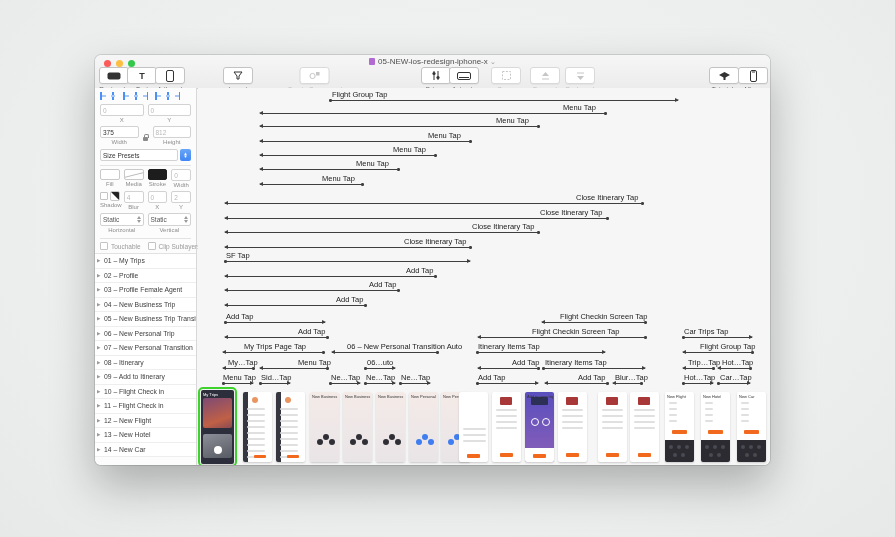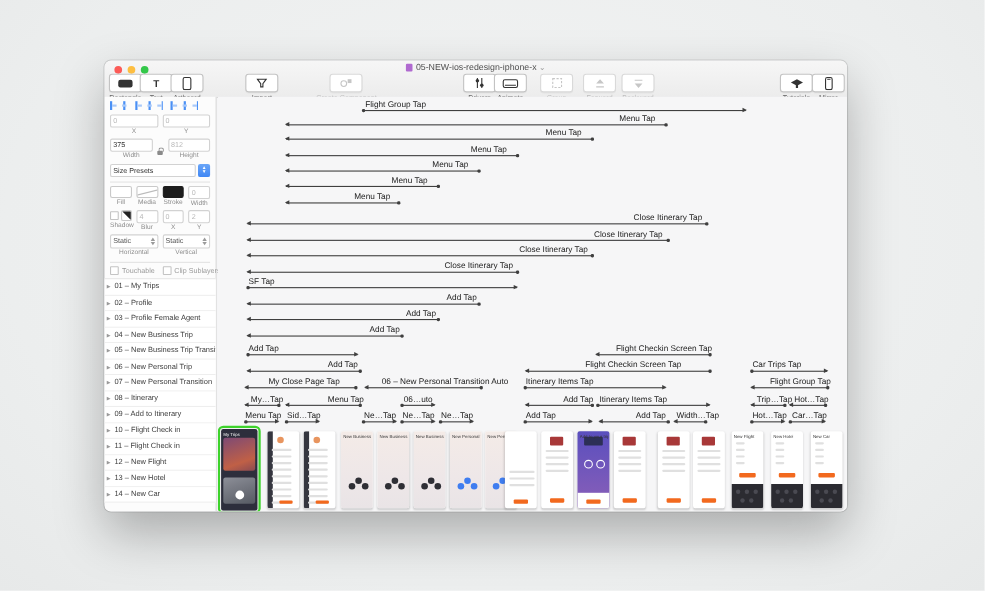--- a/index.html
+++ b/index.html
@@ -442,21 +442,21 @@
         <div class="arrow-dot" style="top: 249px; left: 128px;"></div>
         <div class="arrow-line" style="left: 280px; width: 167px; top: 249px;"></div>
         <div class="arrow-lbl" style="left: 334px; top: 240px;">Flight Checkin Screen Tap</div>
         <div class="ah l" style="top: 249px; left: 279px;"></div>
         <div class="arrow-dot" style="top: 249px; left: 446px;"></div>
         <div class="arrow-line" style="left: 485px; width: 69px; top: 249px;"></div>
         <div class="arrow-lbl" style="left: 486px; top: 240px;">Car Trips Tap</div>
         <div class="ah r" style="top: 249px; left: 551px;"></div>
         <div class="arrow-dot" style="top: 249px; left: 484px;"></div>
         <div class="arrow-line" style="left: 25px; width: 100px; top: 264px;"></div>
-        <div class="arrow-lbl" style="left: 46px; top: 255px;">My Close Page Tap</div>
+        <div class="arrow-lbl" style="left: 46px; top: 255px;">My Trips Page Tap</div>
         <div class="ah l" style="top: 264px; left: 24px;"></div>
         <div class="arrow-dot" style="top: 264px; left: 124px;"></div>
         <div class="arrow-line" style="left: 134px; width: 105px; top: 264px;"></div>
         <div class="arrow-lbl" style="left: 149px; top: 255px;">06 – New Personal Transition Auto</div>
         <div class="ah l" style="top: 264px; left: 133px;"></div>
         <div class="arrow-dot" style="top: 264px; left: 238px;"></div>
         <div class="arrow-line" style="left: 279px; width: 128px; top: 264px;"></div>
         <div class="arrow-lbl" style="left: 280px; top: 255px;">Itinerary Items Tap</div>
         <div class="ah r" style="top: 264px; left: 404px;"></div>
         <div class="arrow-dot" style="top: 264px; left: 278px;"></div>
@@ -514,21 +514,21 @@
         <div class="arrow-dot" style="top: 295px; left: 201px;"></div>
         <div class="arrow-line" style="left: 279px; width: 61px; top: 295px;"></div>
         <div class="arrow-lbl" style="left: 280px; top: 286px;">Add Tap</div>
         <div class="ah r" style="top: 295px; left: 337px;"></div>
         <div class="arrow-dot" style="top: 295px; left: 278px;"></div>
         <div class="arrow-line" style="left: 347px; width: 62px; top: 295px;"></div>
         <div class="arrow-lbl" style="left: 380px; top: 286px;">Add Tap</div>
         <div class="ah l" style="top: 295px; left: 346px;"></div>
         <div class="arrow-dot" style="top: 295px; left: 408px;"></div>
         <div class="arrow-line" style="left: 415px; width: 28px; top: 295px;"></div>
-        <div class="arrow-lbl" style="left: 417px; top: 286px;">Width…Tap</div>
+        <div class="arrow-lbl" style="left: 417px; top: 286px;">Blur…Tap</div>
         <div class="ah l" style="top: 295px; left: 414px;"></div>
         <div class="arrow-dot" style="top: 295px; left: 442px;"></div>
         <div class="arrow-line" style="left: 485px; width: 30px; top: 295px;"></div>
         <div class="arrow-lbl" style="left: 486px; top: 286px;">Hot…Tap</div>
         <div class="ah r" style="top: 295px; left: 512px;"></div>
         <div class="arrow-dot" style="top: 295px; left: 484px;"></div>
         <div class="arrow-line" style="left: 520px; width: 32px; top: 295px;"></div>
         <div class="arrow-lbl" style="left: 522px; top: 286px;">Car…Tap</div>
         <div class="ah r" style="top: 295px; left: 549px;"></div>
         <div class="arrow-dot" style="top: 295px; left: 519px;"></div>

